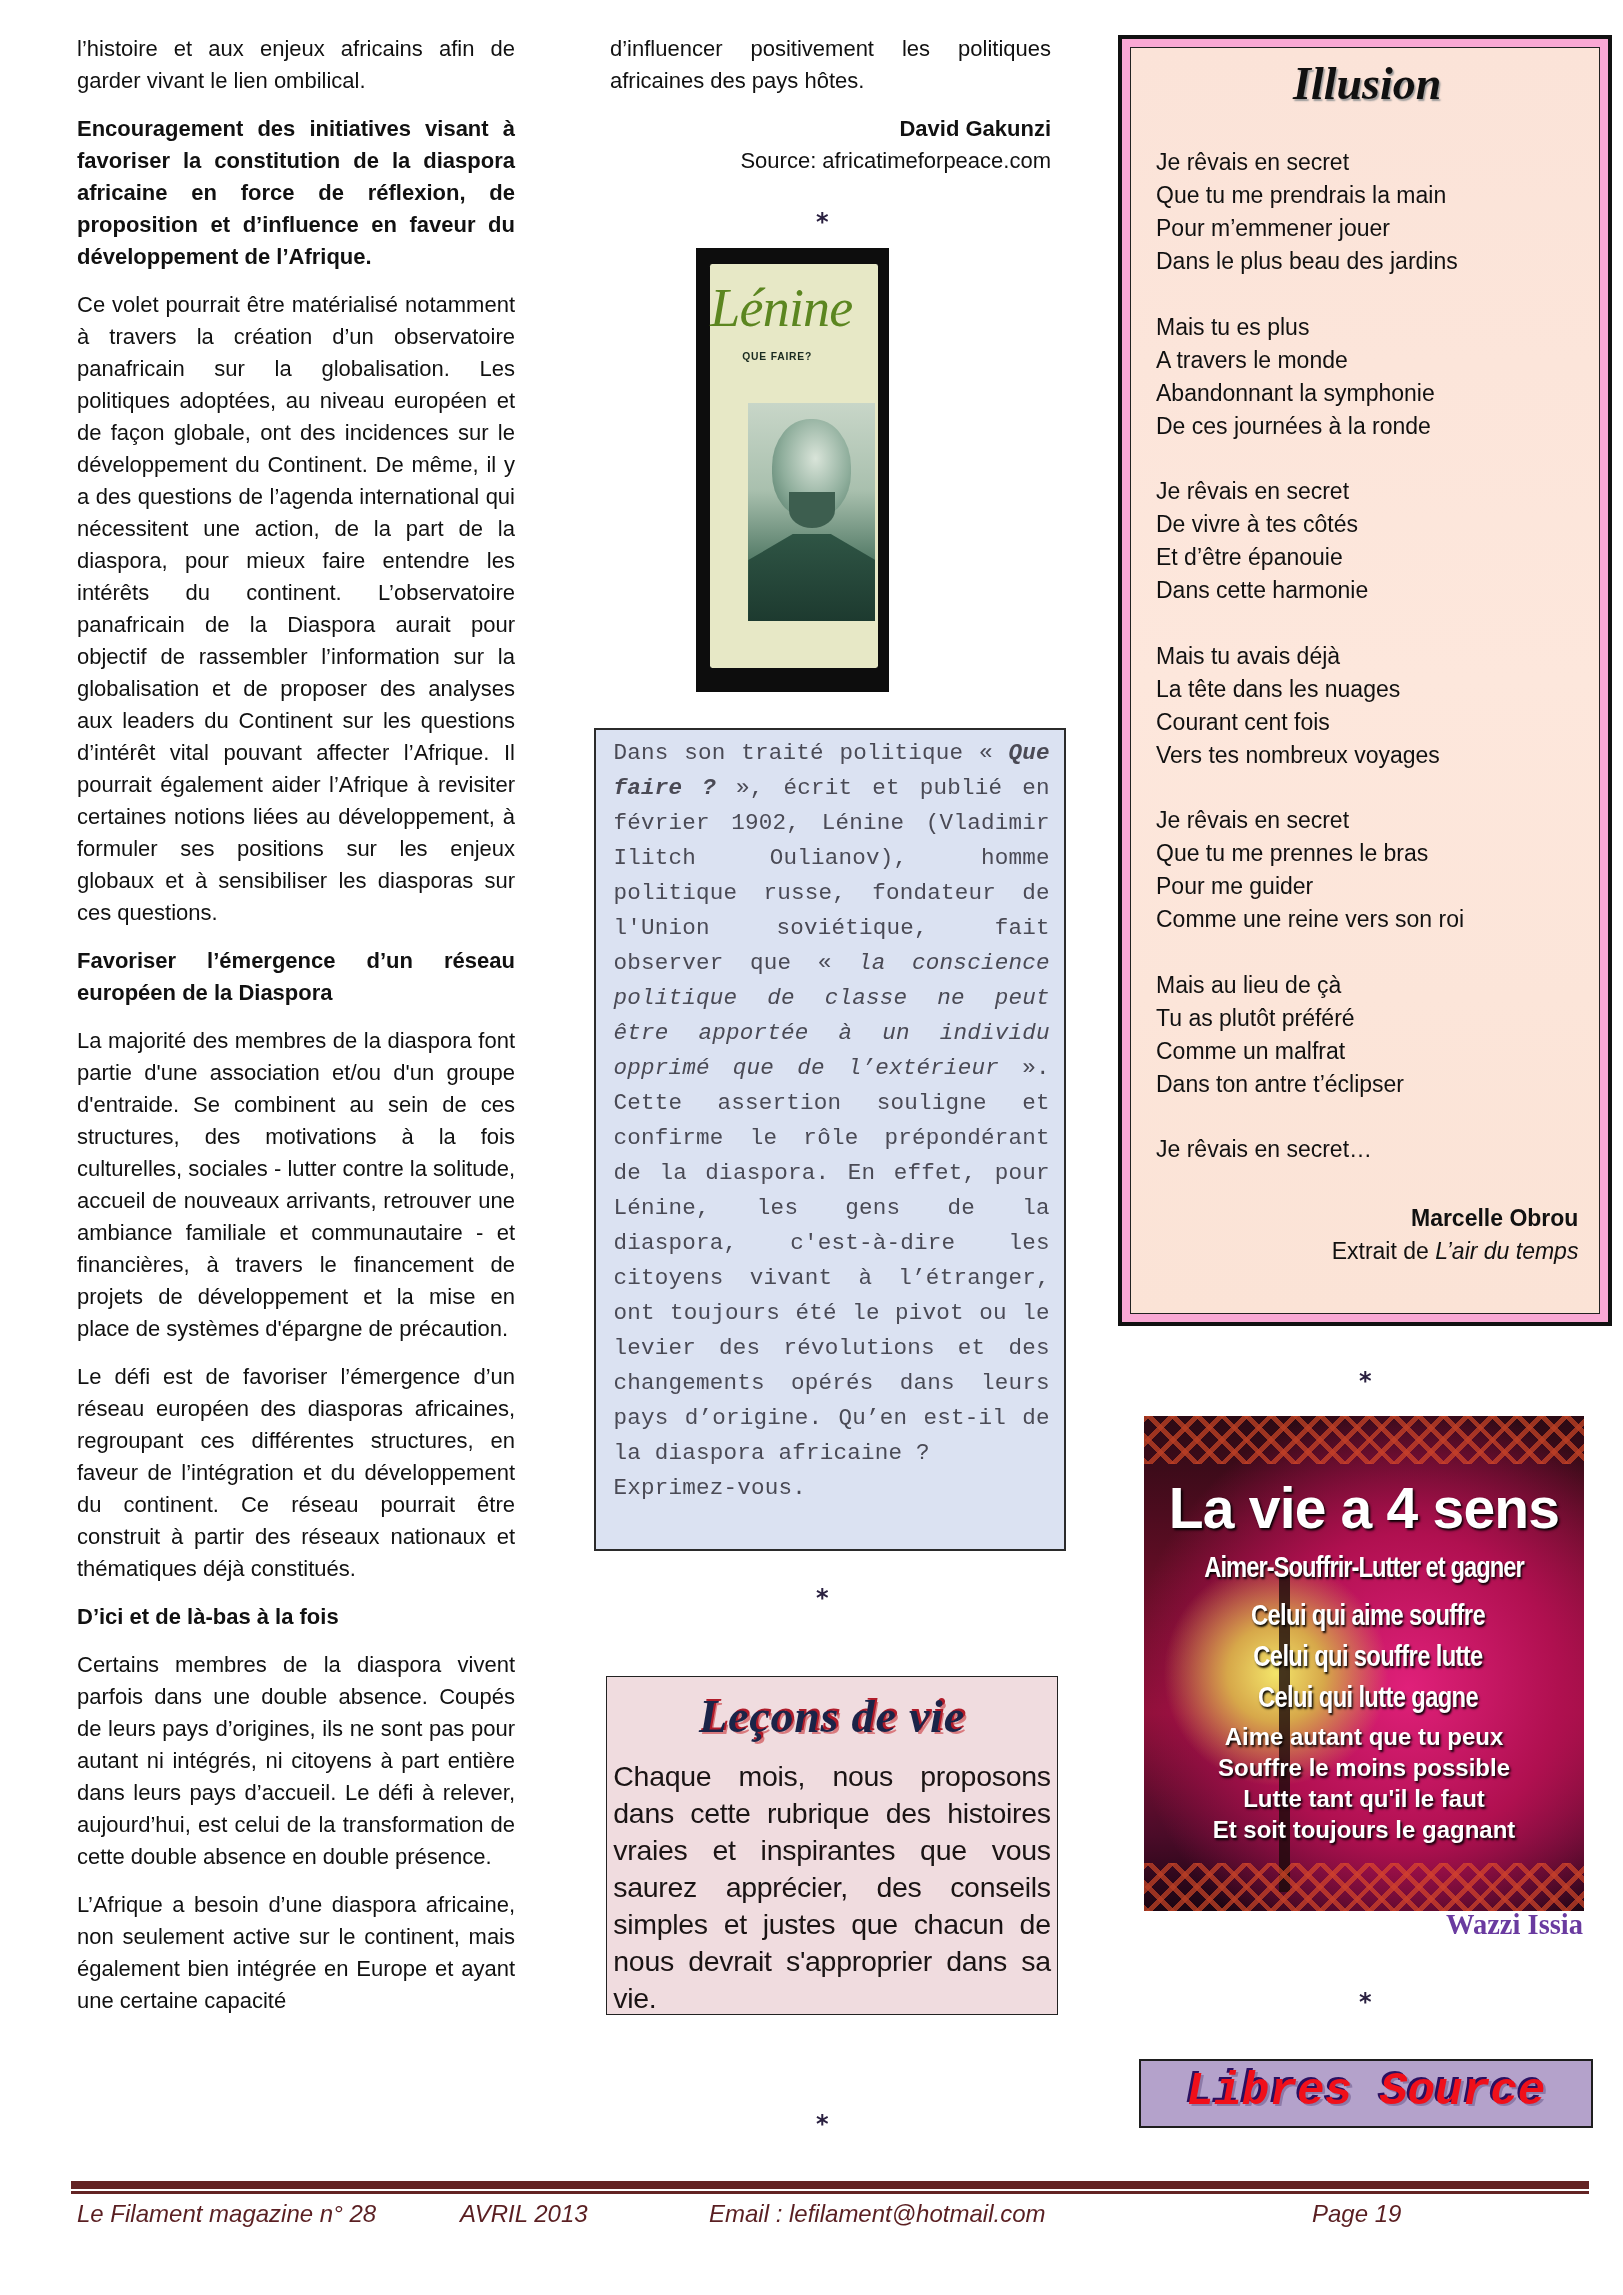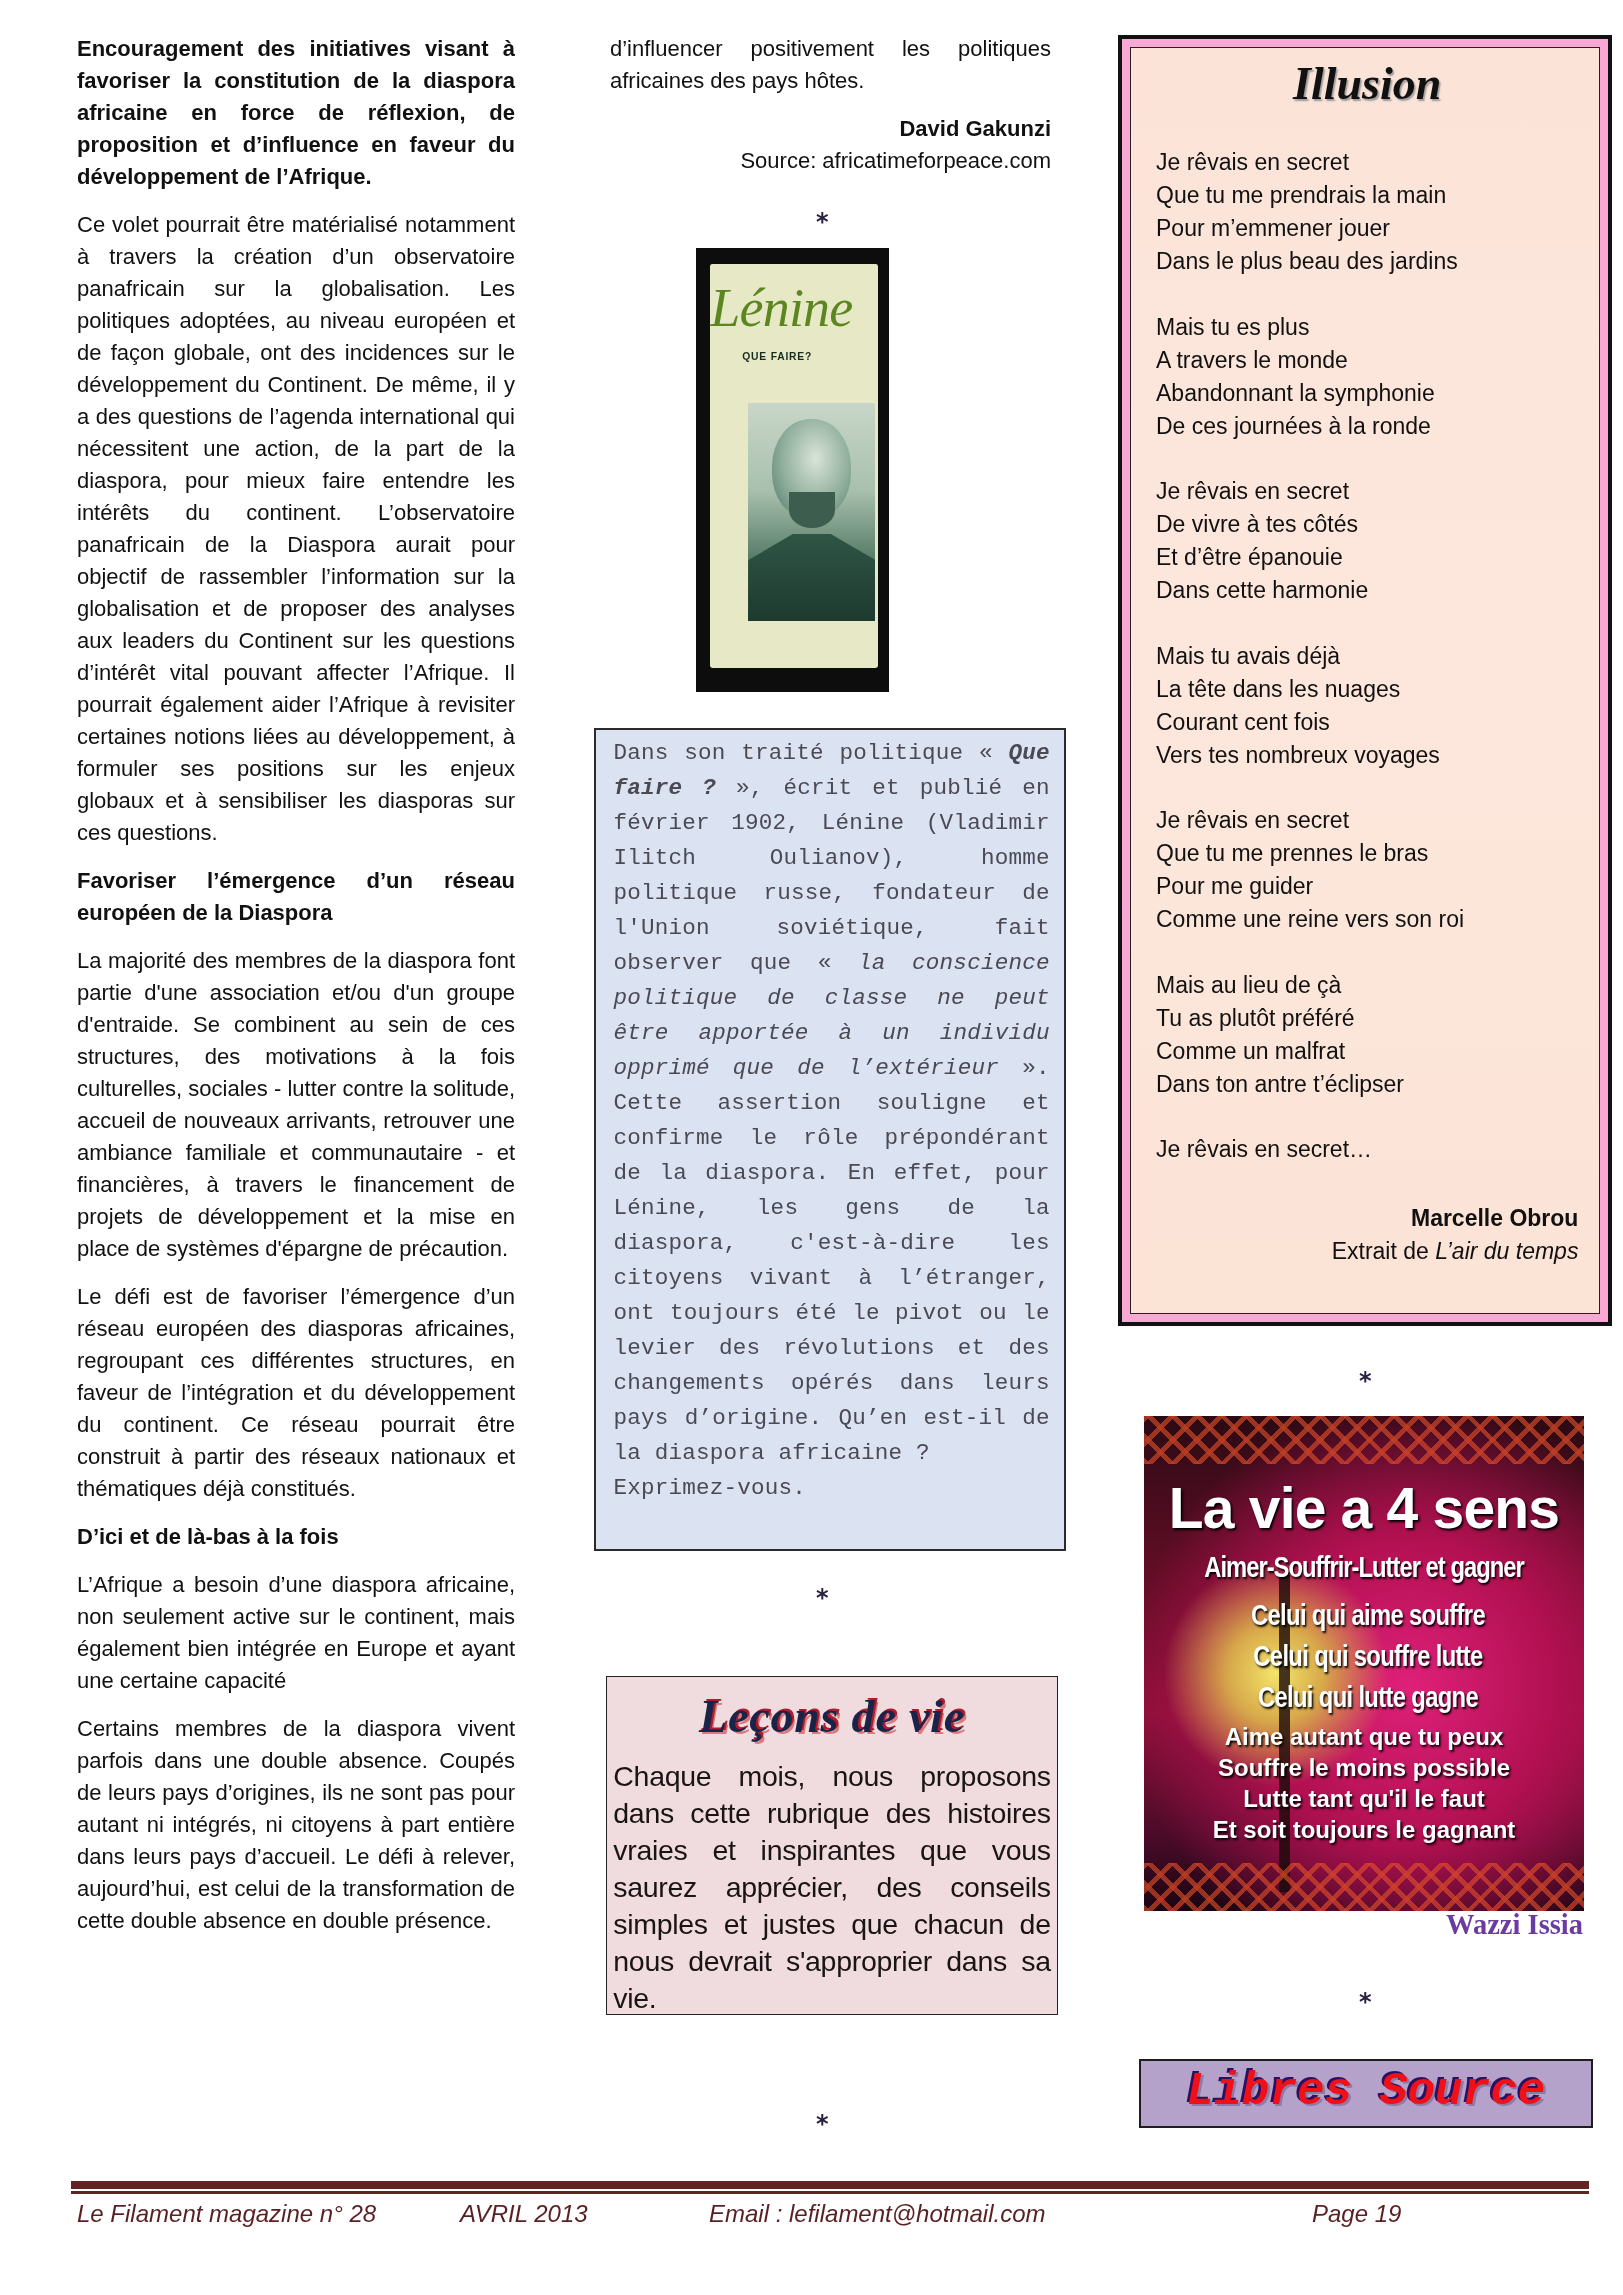--- a/index.html
+++ b/index.html
@@ -161,28 +161,29 @@
     color: #5a1f22; line-height: 40px;
   }
   .footer span { position: absolute; top: 0; white-space: nowrap; }
 
   .abs-star { position: absolute; }
 </style>
 </head>
 <body>
 
 <div class="col-left">
+  <p>l’histoire et aux enjeux africains afin de garder vivant le lien ombilical.</p>
   <p class="bold">Encouragement des initiatives visant à favoriser la constitution de la diaspora africaine en force de réflexion, de proposition et d’influence en faveur du développement de l’Afrique.</p>
   <p>Ce volet pourrait être matérialisé notamment à travers la création d’un observatoire panafricain sur la globalisation. Les politiques adoptées, au niveau européen et de façon globale, ont des incidences sur le développement du Continent. De même, il y a des questions de l’agenda international qui nécessitent une action, de la part de la diaspora, pour mieux faire entendre les intérêts du continent. L’observatoire panafricain de la Diaspora aurait pour objectif de rassembler l’information sur la globalisation et de proposer des analyses aux leaders du Continent sur les questions d’intérêt vital pouvant affecter l’Afrique. Il pourrait également aider l’Afrique à revisiter certaines notions liées au développement, à formuler ses positions sur les enjeux globaux et à sensibiliser les diasporas sur ces questions.</p>
   <p class="bold">Favoriser l’émergence d’un réseau européen de la Diaspora</p>
   <p>La majorité des membres de la diaspora font partie d'une association et/ou d'un groupe d'entraide. Se combinent au sein de ces structures, des motivations à la fois culturelles, sociales - lutter contre la solitude, accueil de nouveaux arrivants, retrouver une ambiance familiale et communautaire - et financières, à travers le financement de projets de développement et la mise en place de systèmes d'épargne de précaution.</p>
   <p class="gap-top">Le défi est de favoriser l’émergence d’un réseau européen des diasporas africaines, regroupant ces différentes structures, en faveur de l’intégration et du développement du continent. Ce réseau pourrait être construit à partir des réseaux nationaux et thématiques déjà constitués.</p>
   <p class="bold">D’ici et de là-bas à la fois</p>
+  <p>Certains membres de la diaspora vivent parfois dans une double absence. Coupés de leurs pays d’origines, ils ne sont pas pour autant ni intégrés, ni citoyens à part entière dans leurs pays d’accueil. Le défi à relever, aujourd’hui, est celui de la transformation de cette double absence en double présence.</p>
   <p>L’Afrique a besoin d’une diaspora africaine, non seulement active sur le continent, mais également bien intégrée en Europe et ayant une certaine capacité</p>
-  <p>Certains membres de la diaspora vivent parfois dans une double absence. Coupés de leurs pays d’origines, ils ne sont pas pour autant ni intégrés, ni citoyens à part entière dans leurs pays d’accueil. Le défi à relever, aujourd’hui, est celui de la transformation de cette double absence en double présence.</p>
 </div>
 
 <div class="col-mid">
   <p class="mid-intro">d’influencer positivement les politiques africaines des pays hôtes.</p>
   <div class="byline">
     <span class="author">David Gakunzi</span>
     <span>Source: africatimeforpeace.com</span>
   </div>
 </div>
 <div class="star abs-star" style="left:816px; top:208px;">*</div>

